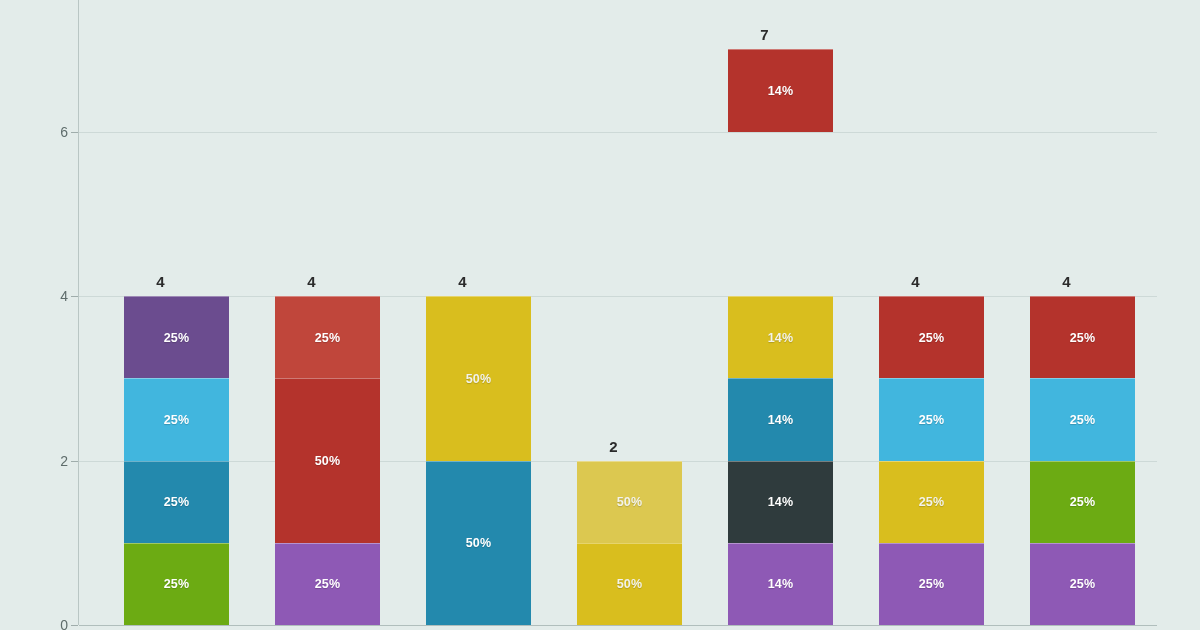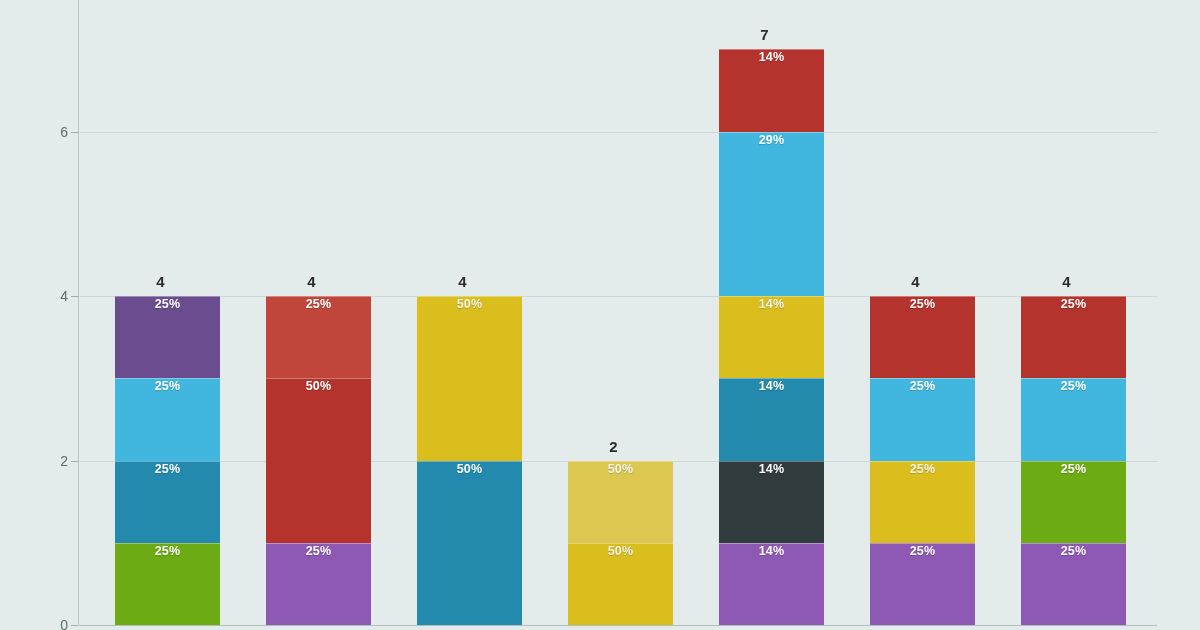--- a/index.html
+++ b/index.html
@@ -84,24 +84,25 @@
     letter-spacing: 0.2px;
   }
   .bar-stack {
     position: absolute;
     bottom: 0;
     left: 0;
     width: 100%;
   }
   .segment {
     position: absolute;
-    left: 7px;
+    left: 16px;
     width: 100%;
     box-sizing: border-box;
     display: flex;
+    align-items: center;
     justify-content: center;
     overflow: hidden;
   }
   .segment-label {
     font-size: 12.5px;
     font-weight: bold;
     color: #ffffff;
     text-shadow: 0 1px 1px rgba(0,0,0,0.18);
     letter-spacing: 0.2px;
     white-space: nowrap;
@@ -192,23 +193,20 @@
             </div>
             <div class="segment" style="bottom: 82.2368px; height: 82.2368px; background: rgb(47, 59, 61); border-top: 1px solid rgba(255, 255, 255, 0.35);">
               <span class="segment-label">14%</span>
             </div>
             <div class="segment" style="bottom: 164.474px; height: 82.2368px; background: rgb(35, 137, 173); border-top: 1px solid rgba(255, 255, 255, 0.35);">
               <span class="segment-label">14%</span>
             </div>
             <div class="segment" style="bottom: 246.711px; height: 82.2368px; background: rgb(217, 190, 30); border-top: 1px solid rgba(255, 255, 255, 0.35);">
               <span class="segment-label muted">14%</span>
             </div>
-            <div class="segment" style="bottom: 328.947px; height: 164.474px; background: rgb(65, 182, 222); border-top: 1px solid rgba(255, 255, 255, 0.35);">
-              <span class="segment-label">29%</span>
-            </div>
             <div class="segment" style="bottom: 493.421px; height: 82.2368px; background: rgb(180, 51, 44); border-top: 1px solid rgba(255, 255, 255, 0.35);">
               <span class="segment-label">14%</span>
             </div>
           </div>
         </div>
         <div class="bar-group" style="left: 784px; width: 105px; height: 328.947px; bottom: 0px;">
           <div class="bar-total" style="bottom: 334.947px;">4</div>
           <div class="bar-stack" style="height: 328.947px;">
             <div class="segment" style="bottom: 0px; height: 82.2368px; background: rgb(142, 89, 181); border-top: 1px solid rgba(255, 255, 255, 0.35);">
               <span class="segment-label">25%</span>

